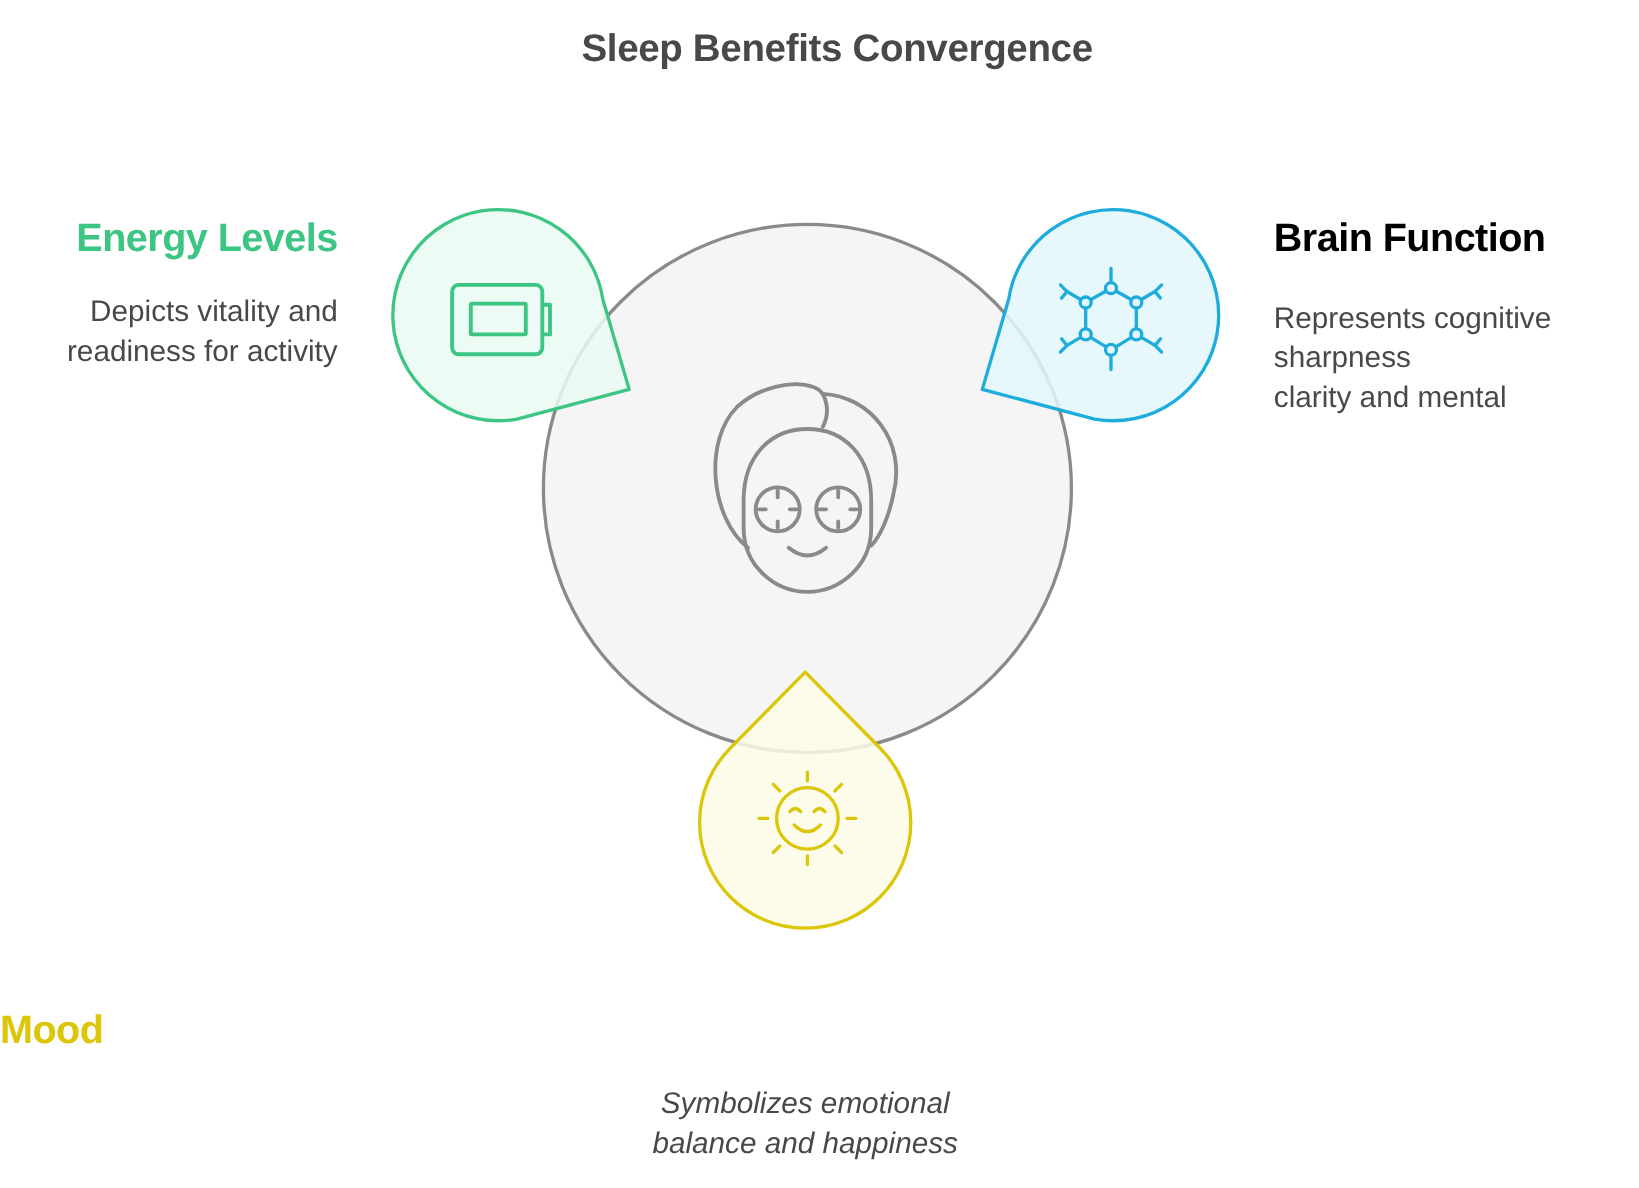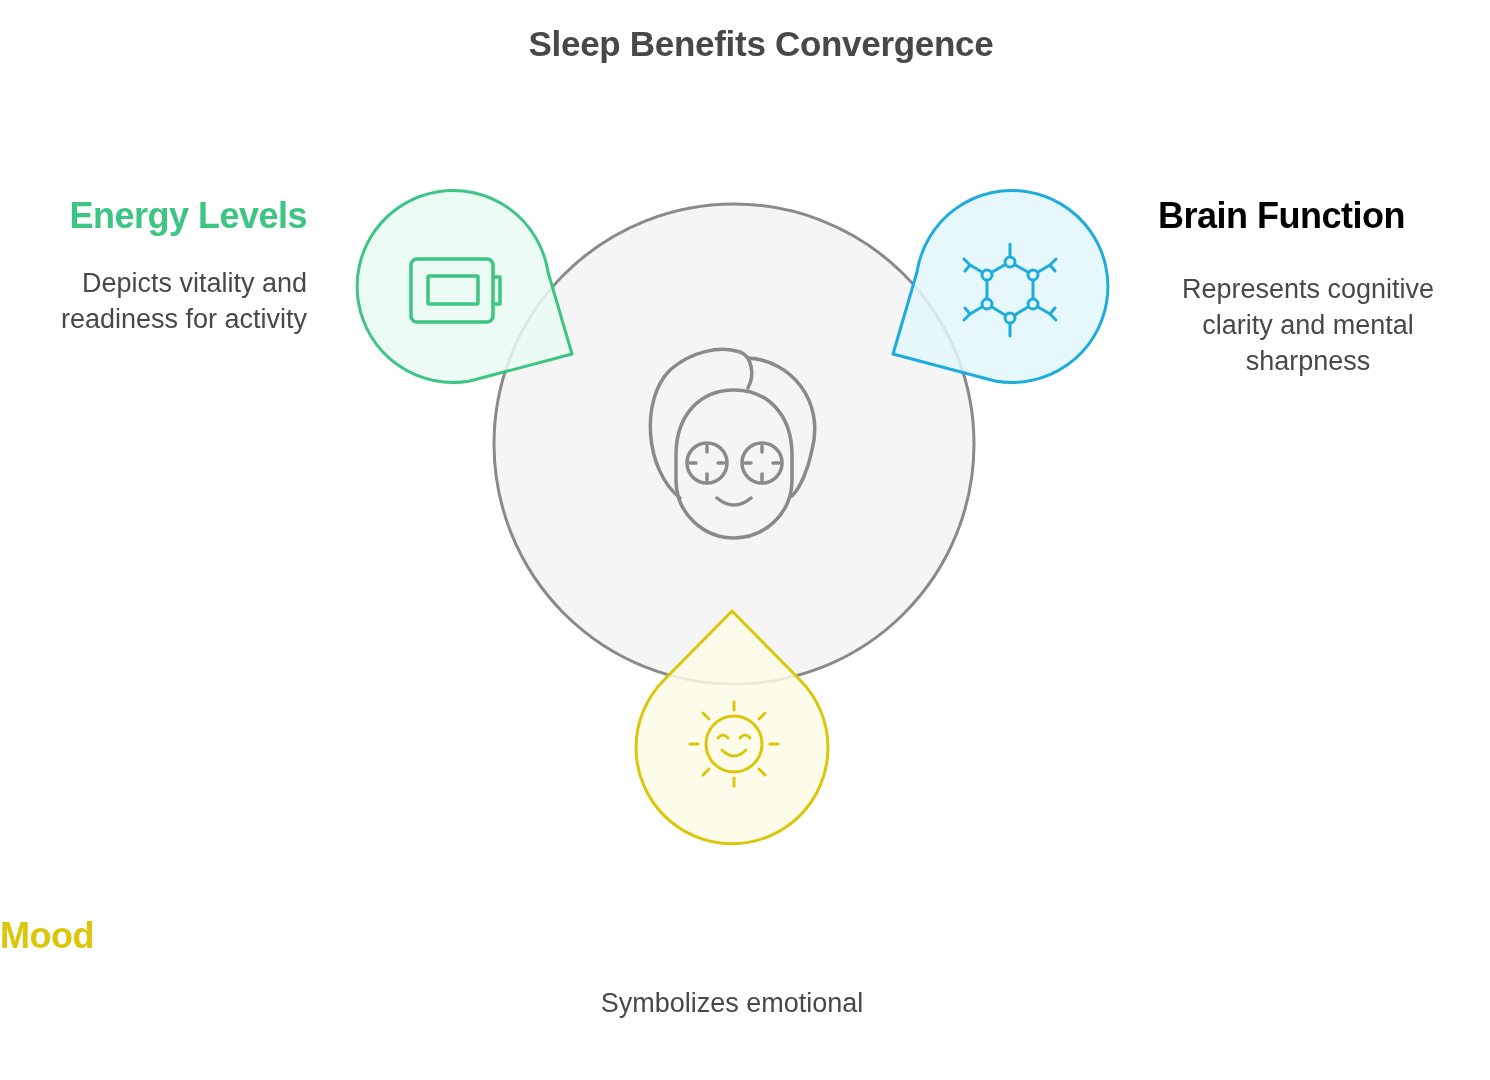--- a/index.html
+++ b/index.html
@@ -1,26 +1,26 @@
 <!DOCTYPE html>
 <html><head>
   <meta charset="utf-8">
   <style>
     html, body { margin: 0; padding: 0; background: #ffffff; }
     body { width: 1490px; height: 1080px; position: relative; overflow: hidden; font-family: "Liberation Sans", "DejaVu Sans", sans-serif; }
     .title { position: absolute; left: 0; width: 1490px; top: 24px; text-align: center; font-size: 35px; font-weight: bold; color: #484848; letter-spacing: -0.3px; margin-left: 16px; }
     svg.diagram { position: absolute; left: 0; top: 0; }
     .heading { position: absolute; font-size: 36px; font-weight: bold; letter-spacing: -0.5px; line-height: 44px; }
-    .desc { position: absolute; font-size: 27px; color: #484848; line-height: 36px; text-align: center; }
+    .desc { position: absolute; font-size: 27px; color: #484848; line-height: 36px; }
     .energy-title { right: 1183px; top: 194px; text-align: right; color: #3cc583; }
     .energy-desc { right: 1183px; top: 265px; text-align: right; width: 320px; }
     .brain-title { left: 1158px; top: 194px; color: #000000; }
     .brain-desc { left: 1158px; top: 271px; width: 300px; }
     .mood-title { left: 0; width: 1464px; top: 914px; text-align: left; color: #dbc60a; }
-    .mood-desc { left: 0; width: 1464px; top: 985px; text-align: center; }
+    .mood-desc { left: 0; width: 1464px; top: 985px; text-align: center; font-style: italic; }
   </style>
 </head>
 <body>
 
 <div class="title">Sleep Benefits Convergence</div>
 
 <svg class="diagram" width="1490" height="1080" viewBox="0 0 1490 1080">
 
   <circle cx="734" cy="444" r="240" fill="#f5f5f5" stroke="#8a8a8a" stroke-width="3"></circle>
 
@@ -94,20 +94,21 @@
 
 <div class="heading energy-title">Energy Levels</div>
 <div class="desc energy-desc">
   <div>Depicts vitality and</div>
   <div>readiness for activity</div>
 </div>
 
 <div class="heading brain-title">Brain Function</div>
 <div class="desc brain-desc">
   <div>Represents cognitive</div>
+  <div>sharpness</div>
   <div>clarity and mental</div>
-  <div>sharpness</div>
 </div>
 
 <div class="heading mood-title">Mood</div>
 <div class="desc mood-desc">
   <div>Symbolizes emotional</div>
+  <div>balance and happiness</div>
 </div>
 
 </body></html>

